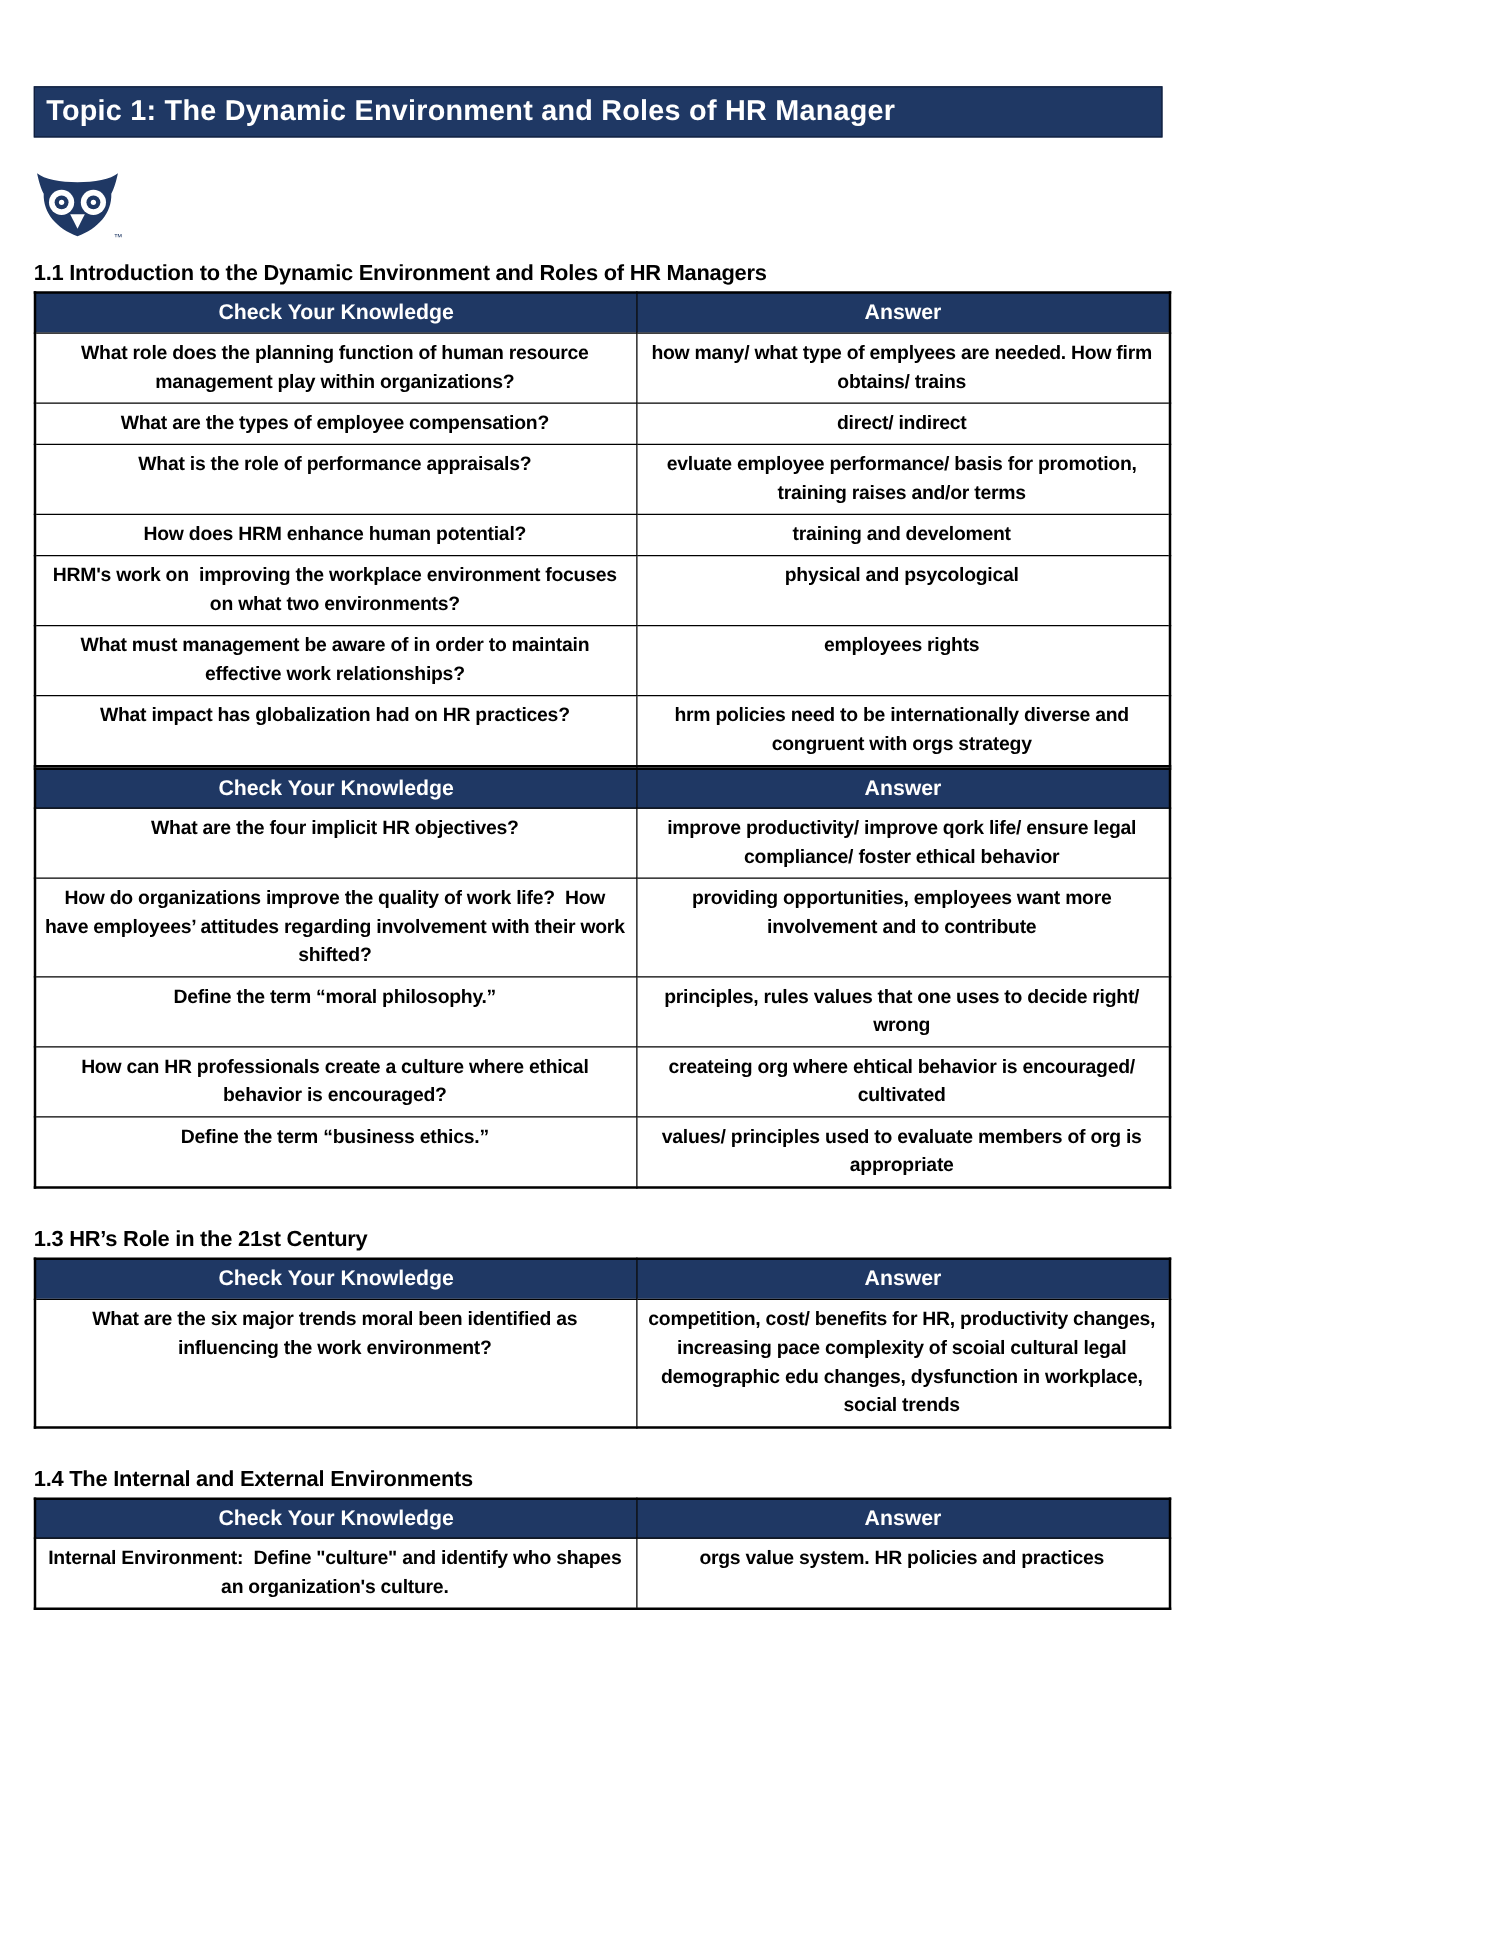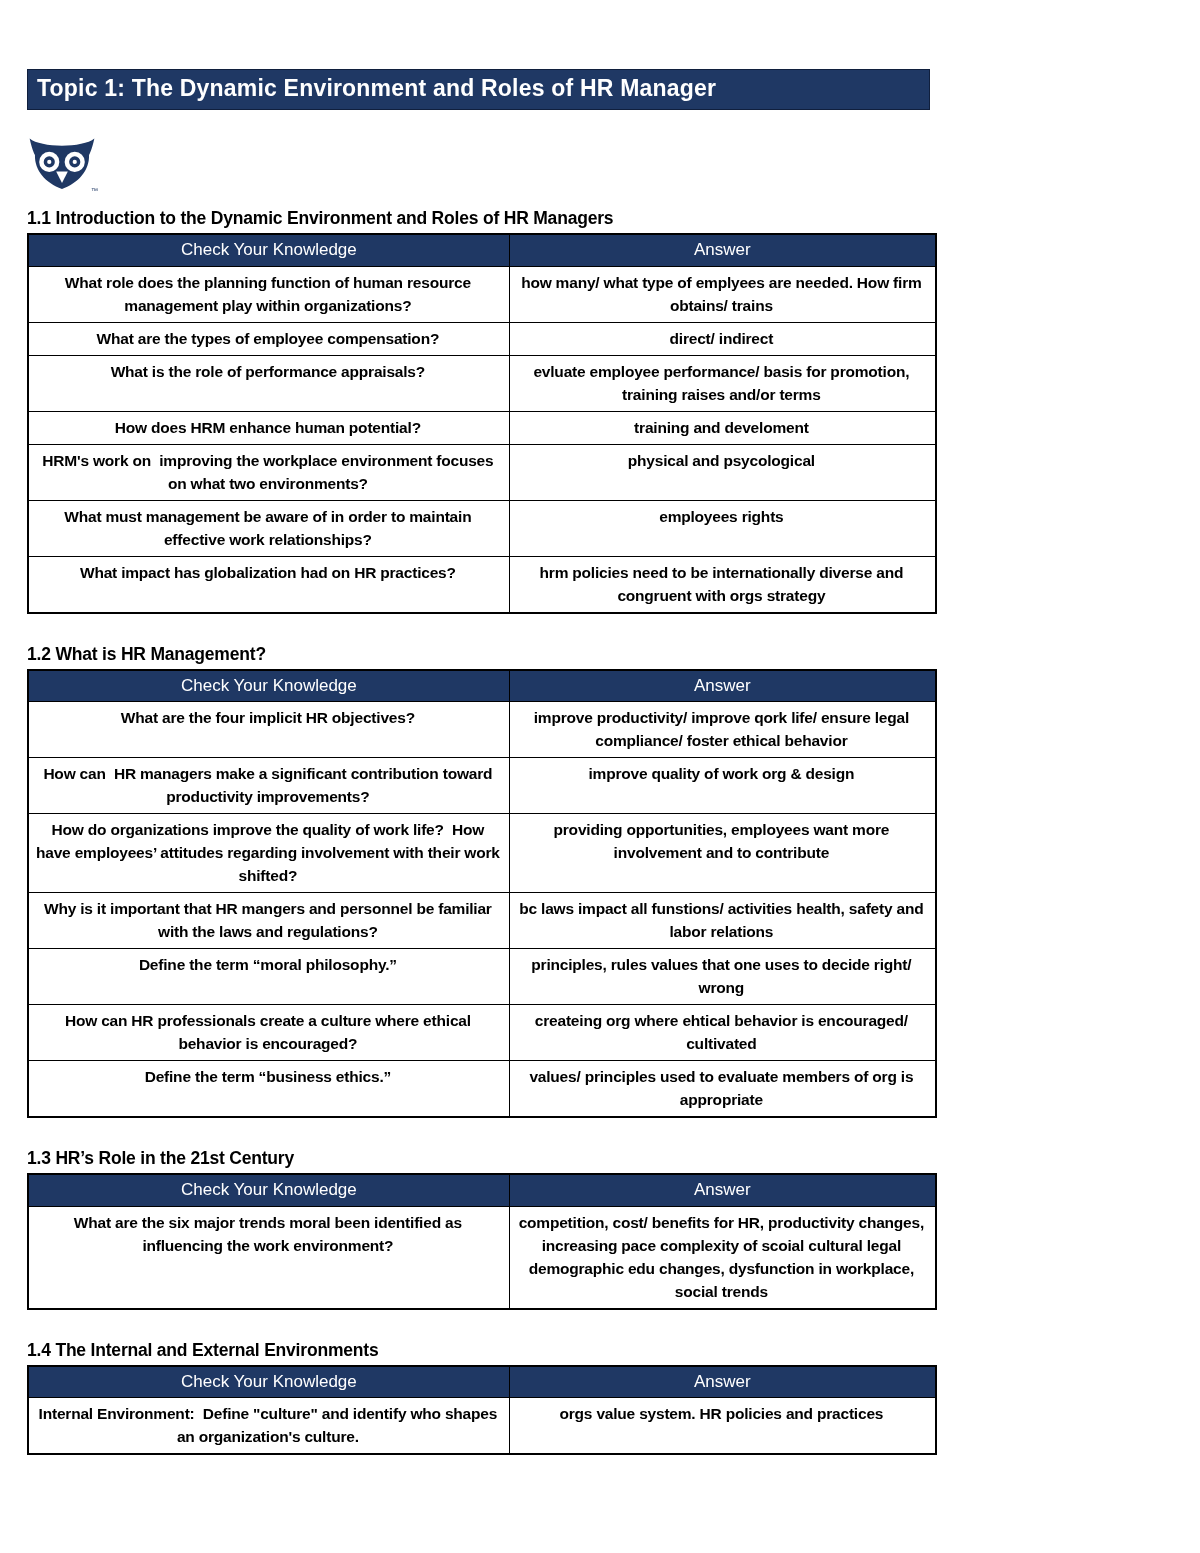--- a/index.html
+++ b/index.html
@@ -49,21 +49,21 @@
     border: 2px solid #000;
     table-layout: fixed;
   }
   table.qa-table th, table.qa-table td {
     border: 1px solid #000;
   }
   table.qa-table th {
     background: #1f3864;
     color: #ffffff;
     font-size: 17px;
-    font-weight: normal;
+    font-weight: bold;
     height: 32px;
     text-align: center;
     vertical-align: middle;
     padding: 2px 4px;
   }
   th.col-q, td.q { width: 53%; }
   th.col-a, td.a { width: 47%; }
   table.qa-table td {
     vertical-align: top;
     font-size: 15.5px;
@@ -134,46 +134,37 @@
               <td class="a">employees rights</td>
             </tr>
             <tr>
               <td class="q">What impact has globalization had on HR practices?</td>
               <td class="a">hrm policies need to be internationally diverse and congruent with orgs strategy</td>
             </tr>
           </tbody>
         </table>
       </section>
       <section class="section">
-        <h2 class="section-heading">1.2 What is HR Management?</h2>
         <table class="qa-table">
           <thead>
             <tr>
               <th class="col-q">Check Your Knowledge</th>
               <th class="col-a">Answer</th>
             </tr>
           </thead>
           <tbody>
             <tr>
               <td class="q">What are the four implicit HR objectives?</td>
               <td class="a">improve productivity/ improve qork life/ ensure legal compliance/ foster ethical behavior</td>
             </tr>
             <tr>
-              <td class="q">How can  HR managers make a significant contribution toward productivity improvements?</td>
-              <td class="a">improve quality of work org &amp; design</td>
-            </tr>
-            <tr>
               <td class="q">How do organizations improve the quality of work life?  How have employees’ attitudes regarding involvement with their work shifted?</td>
               <td class="a">providing opportunities, employees want more involvement and to contribute</td>
             </tr>
             <tr>
-              <td class="q">Why is it important that HR mangers and personnel be familiar with the laws and regulations?</td>
-              <td class="a">bc laws impact all funstions/ activities health, safety and labor relations</td>
-            </tr>
-            <tr>
               <td class="q">Define the term “moral philosophy.”</td>
               <td class="a">principles, rules values that one uses to decide right/ wrong</td>
             </tr>
             <tr>
               <td class="q">How can HR professionals create a culture where ethical behavior is encouraged?</td>
               <td class="a">createing org where ehtical behavior is encouraged/ cultivated</td>
             </tr>
             <tr>
               <td class="q">Define the term “business ethics.”</td>
               <td class="a">values/ principles used to evaluate members of org is appropriate</td>

